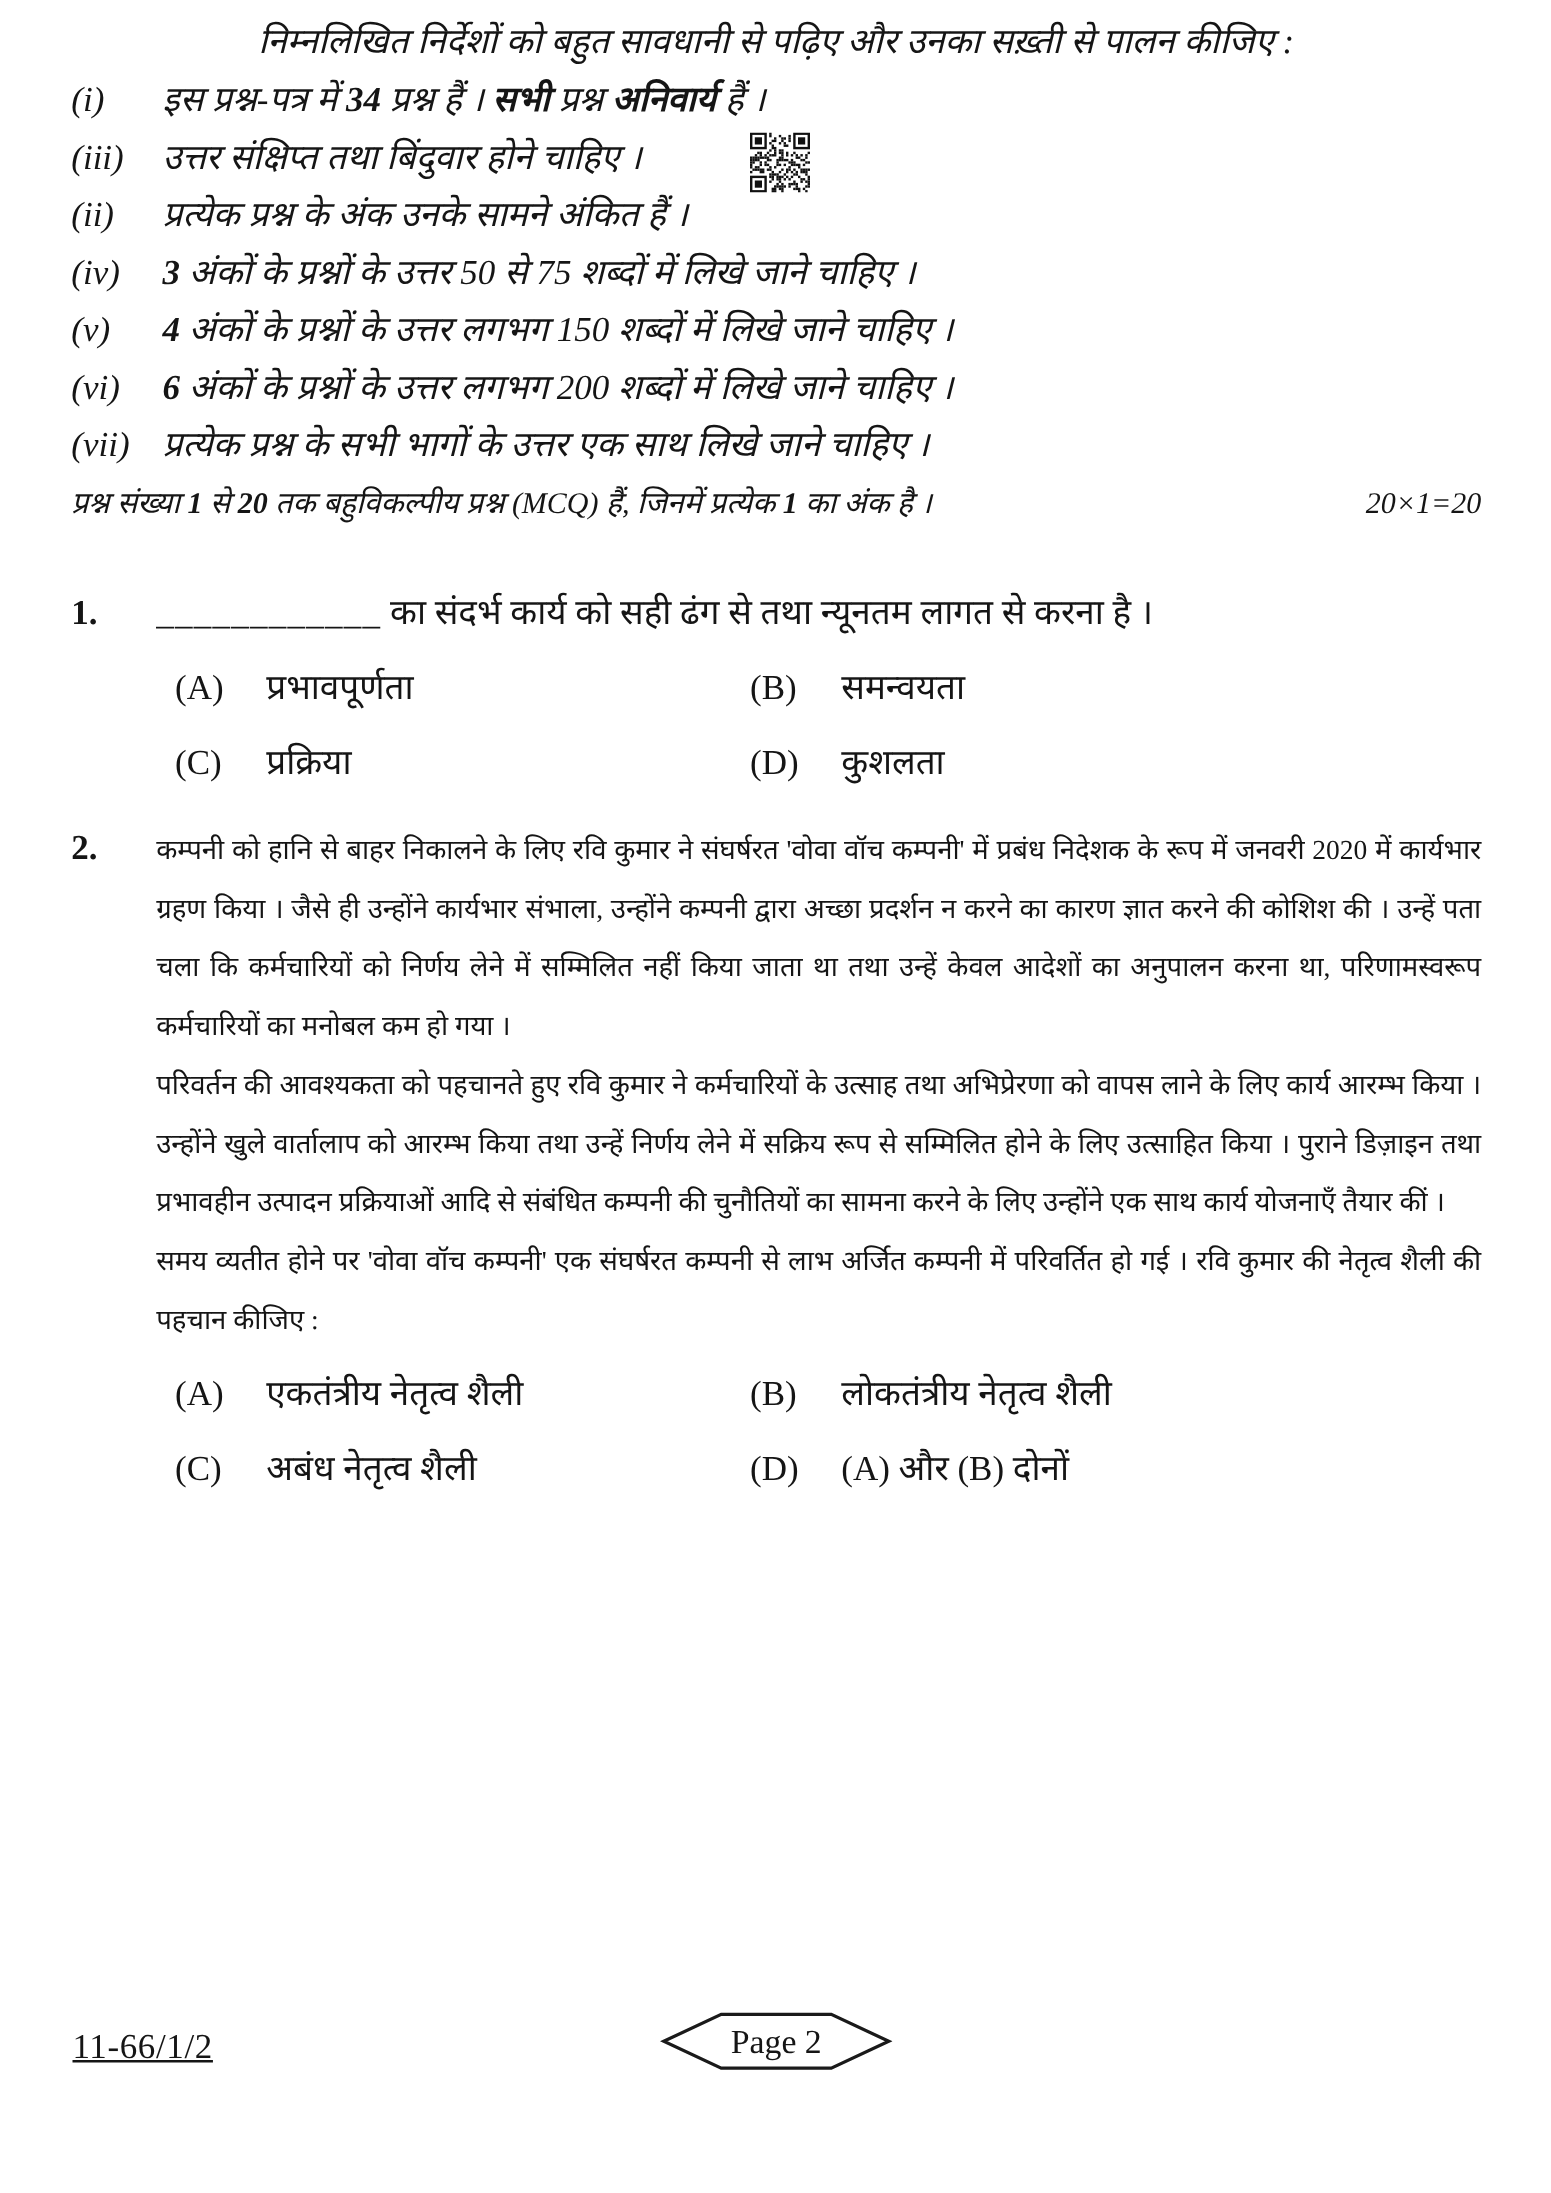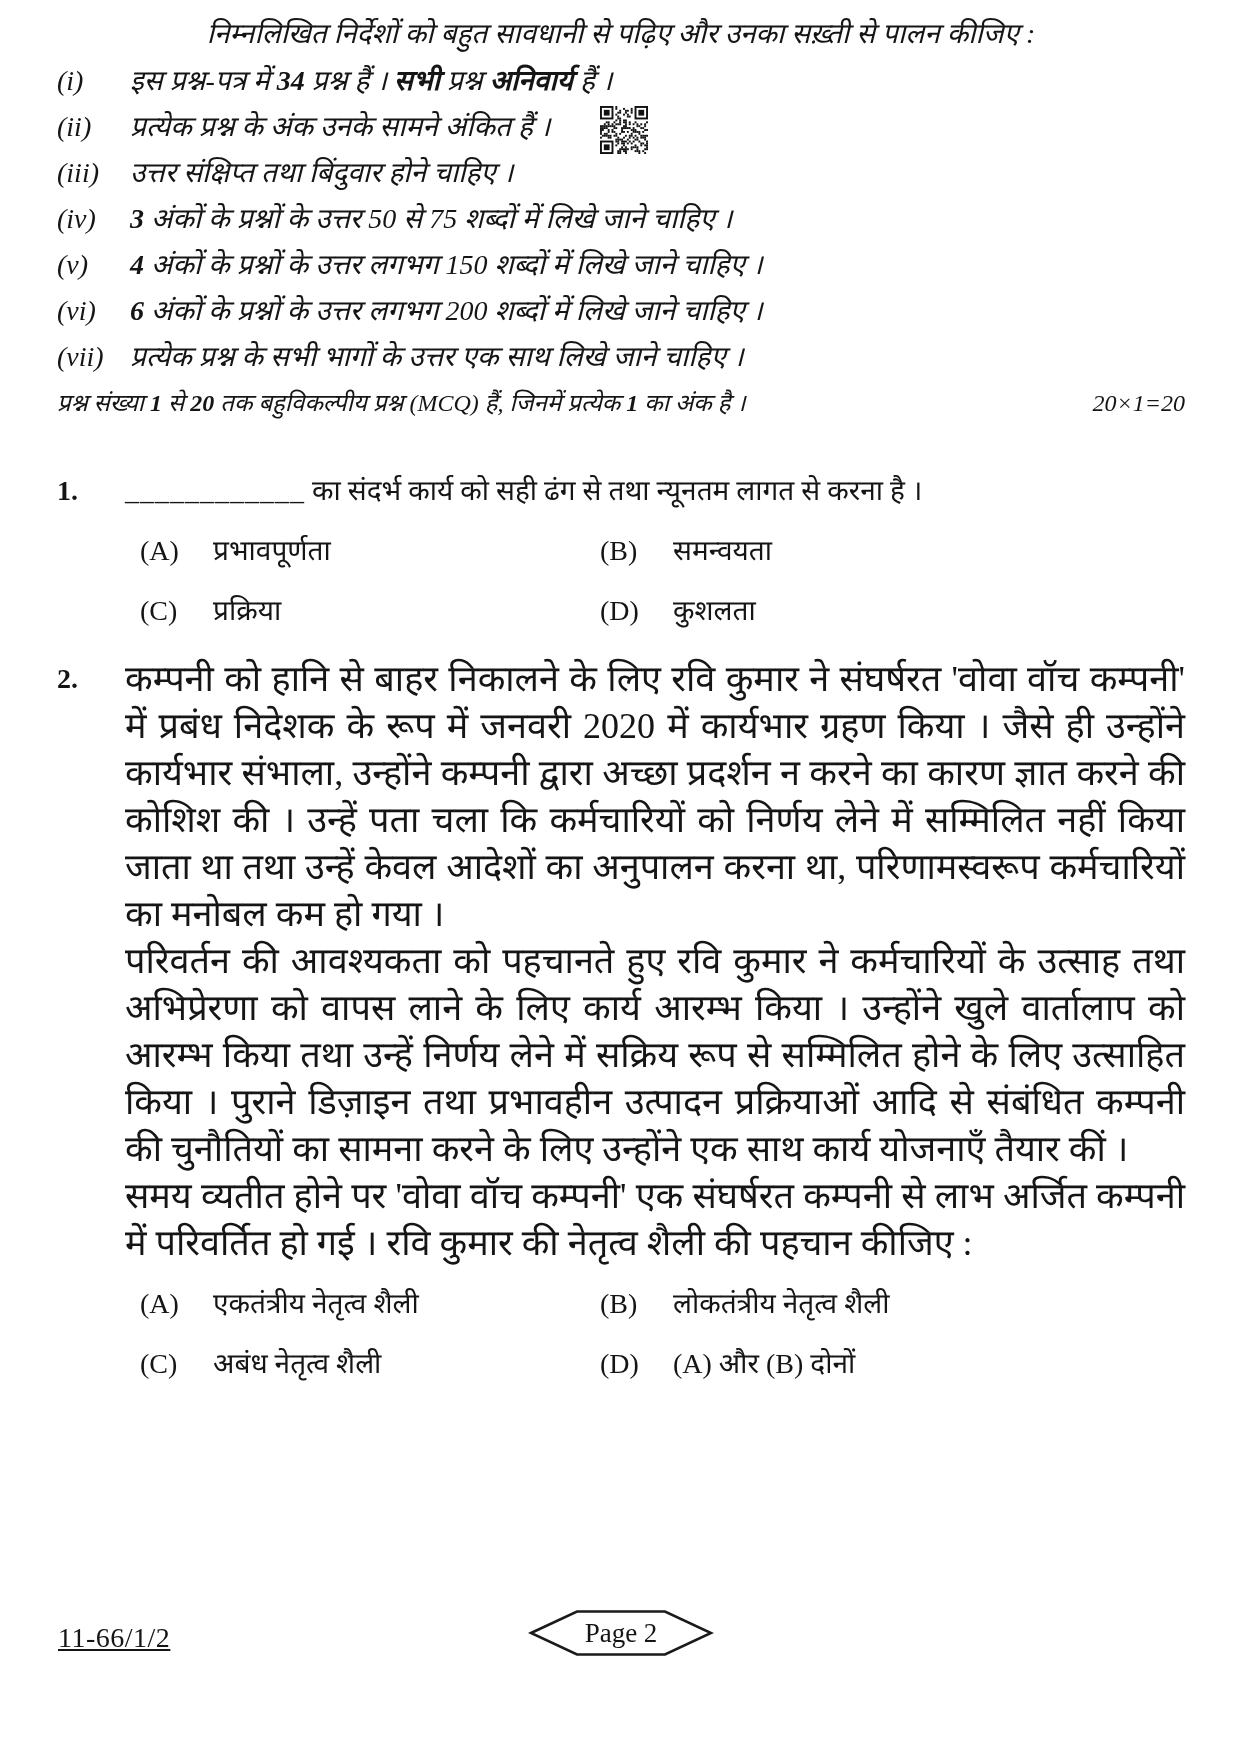--- a/index.html
+++ b/index.html
@@ -27,21 +27,21 @@
        margin-top:0;font-size:24px;line-height:46px;font-style:italic;}
   .mcq-marks{font-style:italic;white-space:nowrap;}
 
   
   .question:nth-child(1){margin-top:42px;}
   .question:nth-child(2){margin-top:24px;}
   .q-row{display:flex;font-size:28px;line-height:46px;}
   .q-num{width:68px;flex:none;font-weight:bold;}
   .q-body{flex:1;min-width:0;}
   .q-blank{letter-spacing:1px;}
-  .qpara{margin:0;font-size:36px;line-height:47px;text-align:justify;}
+  .qpara{margin:0;font-size:22px;line-height:47px;text-align:justify;}
   .qpara + .qpara{}
 
   .options{margin:16px 0 0 83px;display:grid;grid-template-columns:460px 1fr;
            row-gap:18px;font-size:28px;line-height:42px;}
   .option{display:flex;}
   .opt-letter{width:73px;flex:none;}
 
   
   .footer{position:absolute;left:57px;right:56px;top:1606px;height:64px;}
   .f-code{position:absolute;left:1px;top:16px;font-size:28px;letter-spacing:.5px;text-decoration:underline;}
@@ -259,26 +259,26 @@
 
 
   <div class="gi-intro">निम्नलिखित निर्देशों को बहुत सावधानी से पढ़िए और उनका सख़्ती से पालन कीजिए :</div>
 
   <div class="ins-list" id="ins-list">
       <div class="ins-item">
         <span class="ins-num">(i)</span>
         <span class="ins-text"><span>इस प्रश्न-पत्र में </span><b>34</b><span> प्रश्न हैं । </span><b>सभी</b><span> प्रश्न </span><b>अनिवार्य</b><span> हैं ।</span></span>
       </div>
       <div class="ins-item">
+        <span class="ins-num">(iii)</span>
+        <span class="ins-text"><span>उत्तर संक्षिप्त तथा बिंदुवार होने चाहिए ।</span></span>
+      </div>
+      <div class="ins-item">
         <span class="ins-num">(ii)</span>
         <span class="ins-text"><span>प्रत्येक प्रश्न के अंक उनके सामने अंकित हैं ।</span></span>
-      </div>
-      <div class="ins-item">
-        <span class="ins-num">(iii)</span>
-        <span class="ins-text"><span>उत्तर संक्षिप्त तथा बिंदुवार होने चाहिए ।</span></span>
       </div>
       <div class="ins-item">
         <span class="ins-num">(iv)</span>
         <span class="ins-text"><b>3</b><span> अंकों के प्रश्नों के उत्तर 50 से 75 शब्दों में लिखे जाने चाहिए ।</span></span>
       </div>
       <div class="ins-item">
         <span class="ins-num">(v)</span>
         <span class="ins-text"><b>4</b><span> अंकों के प्रश्नों के उत्तर लगभग 150 शब्दों में लिखे जाने चाहिए ।</span></span>
       </div>
       <div class="ins-item">

